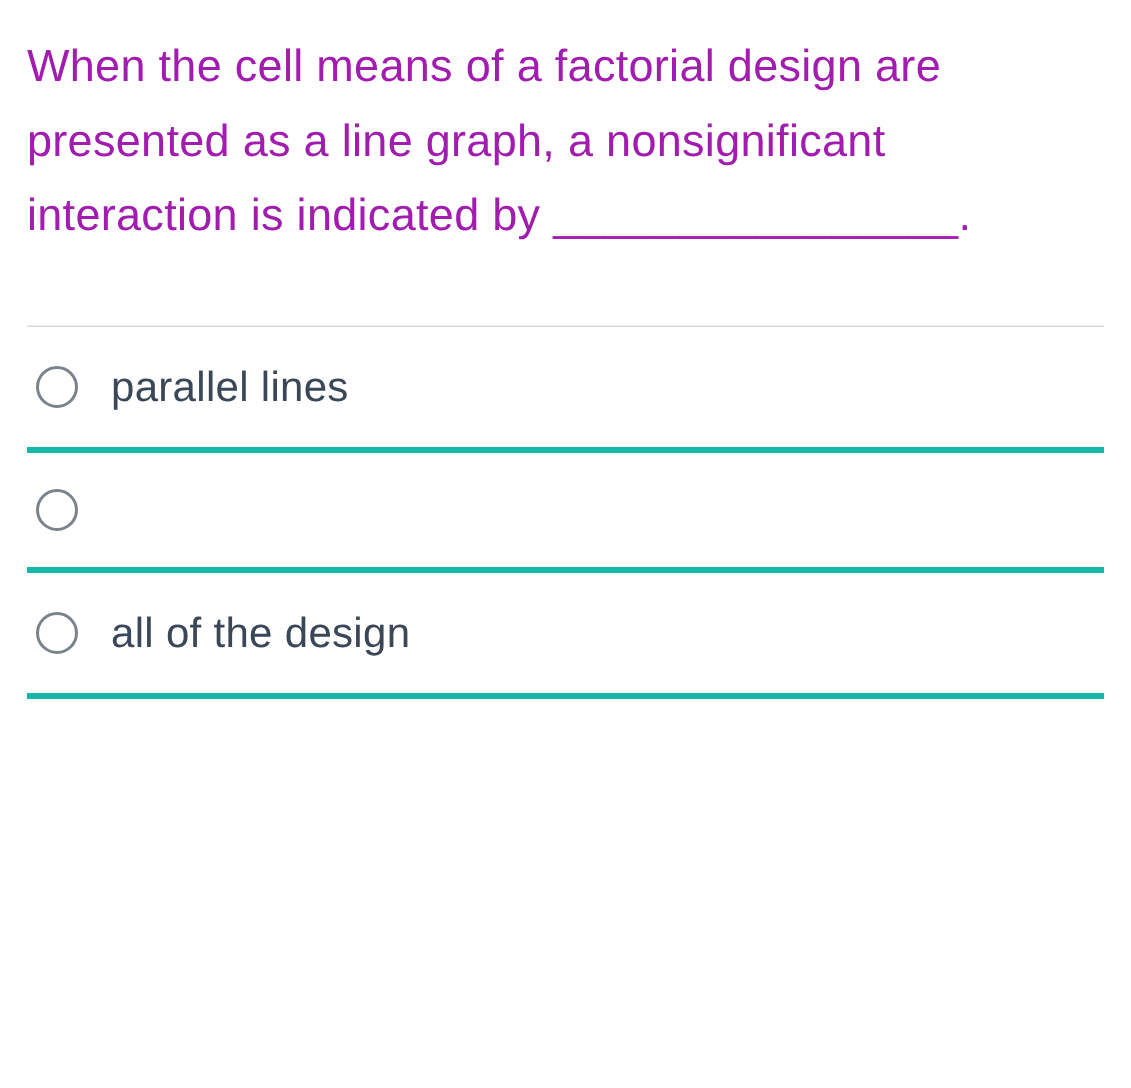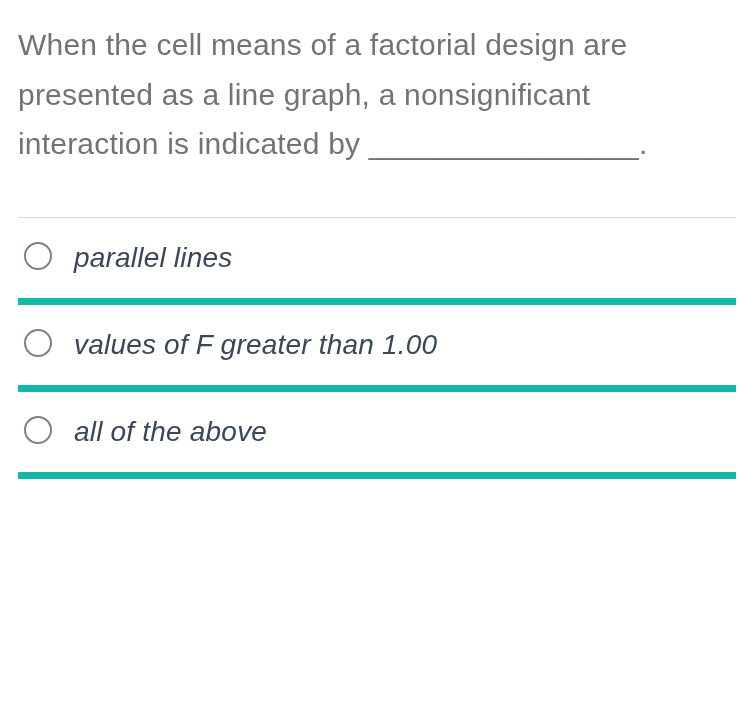--- a/index.html
+++ b/index.html
@@ -12,34 +12,33 @@
       height: 725px;
       background: #fff;
       font-family: -apple-system, BlinkMacSystemFont, "Segoe UI", Helvetica, Arial, sans-serif;
       padding: 20px 18px 0 18px;
       color: #3a4758;
     }
     .question-text {
       font-size: 30px;
       line-height: 1.65;
       font-weight: 400;
-      color: #737373;
+      color: #a21caf;
       margin-bottom: 48px;
       letter-spacing: 0.2px;
     }
     .options {
       border-top: 1px solid #d8d8d8;
     }
     .option-row {
       display: flex;
-      align-items: flex-start;
+      align-items: center;
       padding: 24px 8px 24px 6px;
-      border-bottom: 7px solid #14b8a6;
+      border-bottom: 4px solid #14b8a6;
       cursor: pointer;
-      font-style: italic;
     }
     .radio-circle {
       width: 28px;
       height: 28px;
       border: 2.5px solid #7a828c;
       border-radius: 50%;
       flex-shrink: 0;
       margin-right: 22px;
     }
     .option-label {
@@ -57,21 +56,20 @@
 <div class="options">
 
   <div class="option-row">
     <span class="radio-circle"></span>
     <span class="option-label">parallel lines</span>
   </div>
 
 
   <div class="option-row">
     <span class="radio-circle"></span>
-    <span class="option-label">values of F greater than 1.00</span>
   </div>
 
   <div class="option-row">
     <span class="radio-circle"></span>
-    <span class="option-label">all of the above</span>
+    <span class="option-label">all of the design</span>
   </div>
 
 </div>
 
 </body></html>

